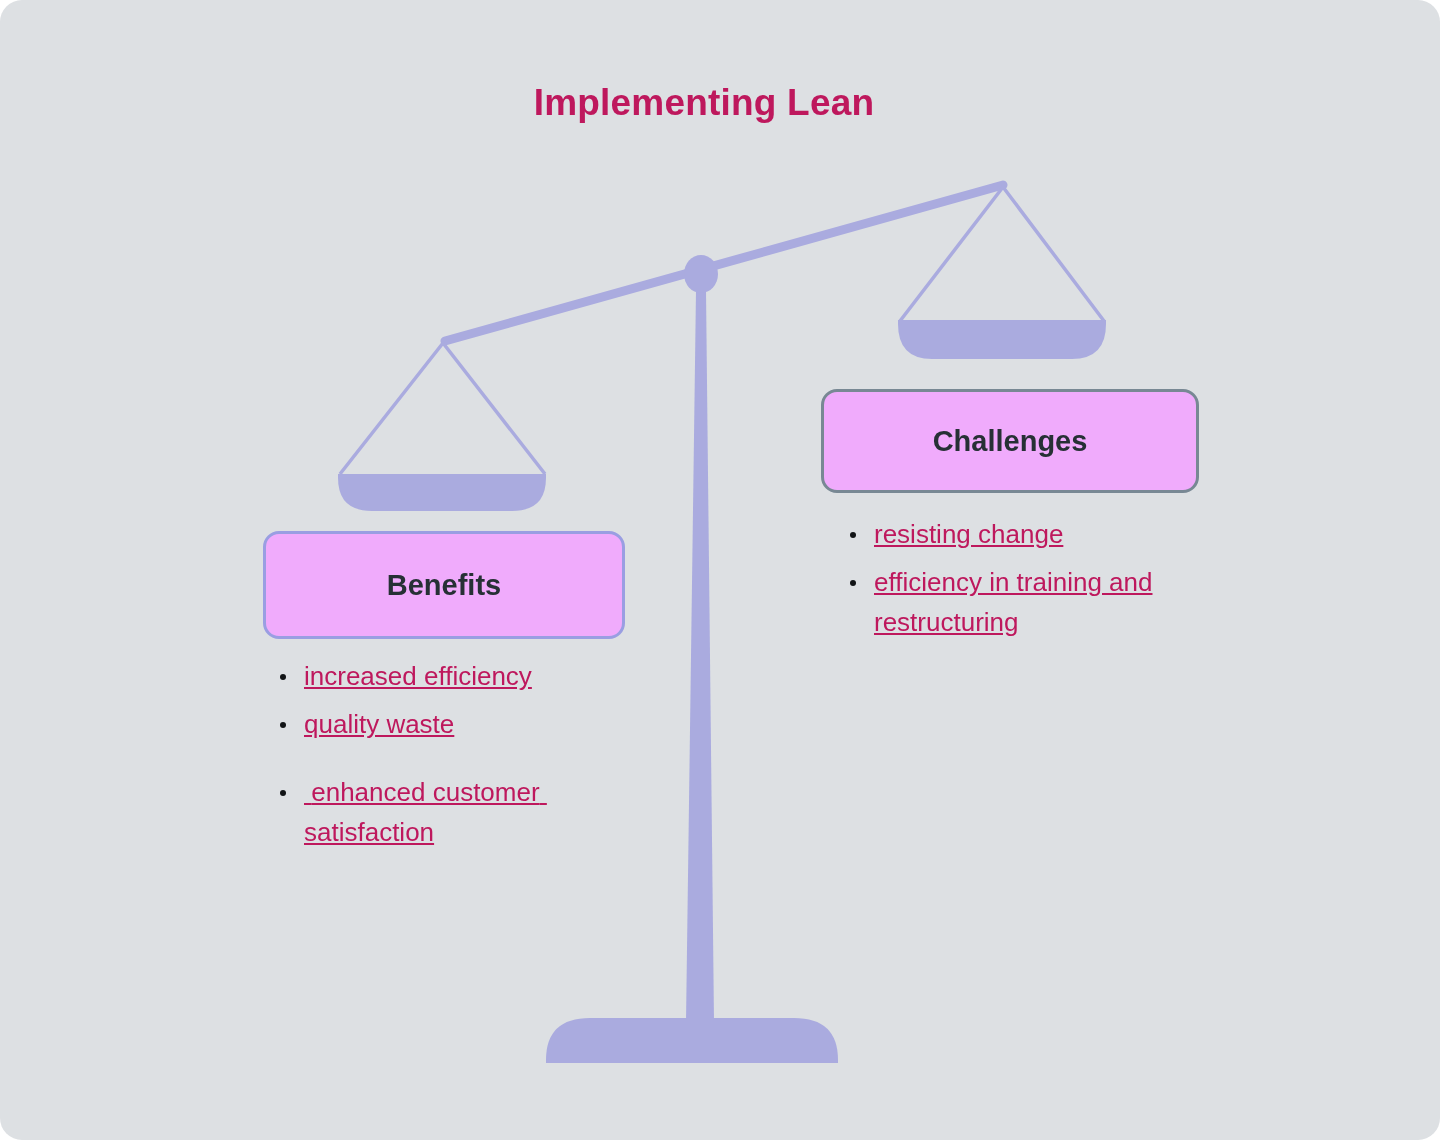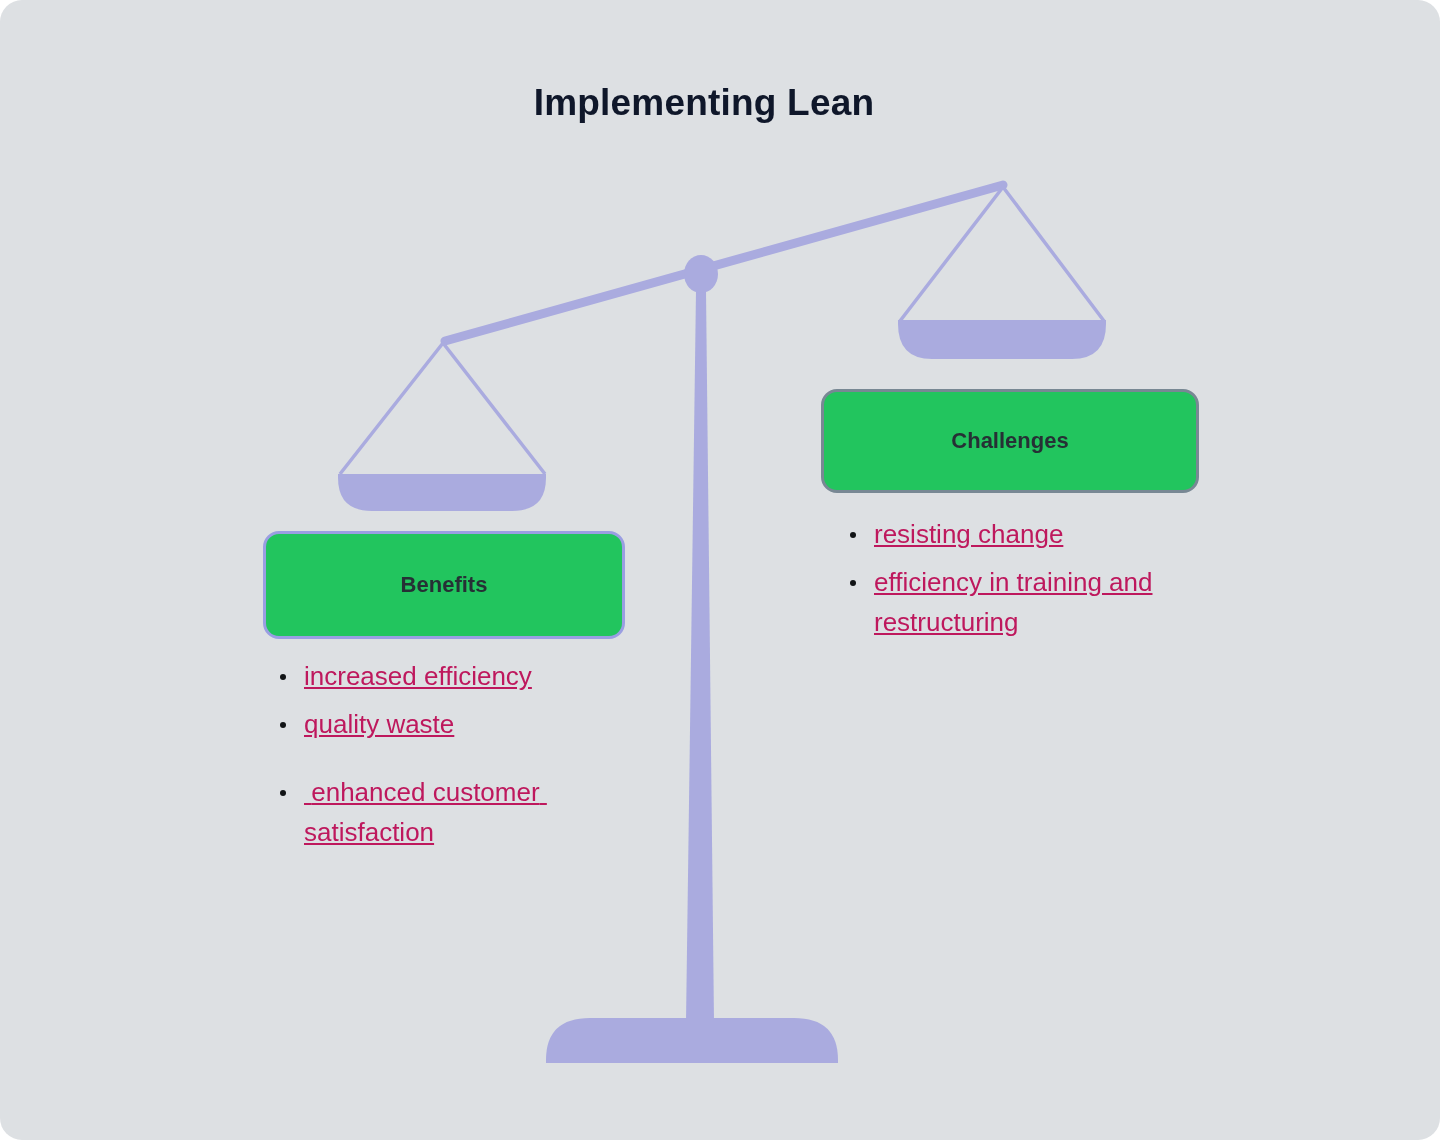--- a/index.html
+++ b/index.html
@@ -7,31 +7,31 @@
       position: relative;
       width: 1440px; height: 1140px;
       background: #dde0e3;
       border-radius: 22px;
       overflow: hidden;
       font-family: "Liberation Sans", "DejaVu Sans", sans-serif;
     }
     .title {
       position: absolute; left: 0; top: 82px; width: 1408px;
       text-align: center;
-      font-size: 37px; font-weight: bold; color: #0f172a;
+      font-size: 37px; font-weight: bold; color: #be185d;
       letter-spacing: 0.2px;
     }
     svg.scale { position: absolute; left: 0; top: 0; }
     .box {
       position: absolute;
-      background: #22c55e;
+      background: #f0abfc;
       border-radius: 16px;
       box-sizing: border-box;
       display: flex; align-items: center; justify-content: center;
-      font-size: 22px; font-weight: bold; color: #263035;
+      font-size: 29px; font-weight: bold; color: #263035;
     }
     .box.benefits { left: 263px; top: 531px; width: 362px; height: 108px; border: 3px solid #9a9ee2; }
     .box.challenges { left: 821px; top: 389px; width: 378px; height: 104px; border: 3px solid #788894; }
     ul.list {
       position: absolute; margin: 0; padding: 0; list-style: none;
       font-size: 26px; color: #be185d; line-height: 40px; text-decoration: underline;
     }
     ul.list li { position: relative; padding-left: 30px; margin-bottom: 8px; }
     ul.list li::before {
       content: ""; position: absolute; left: 6px; top: 18px;

